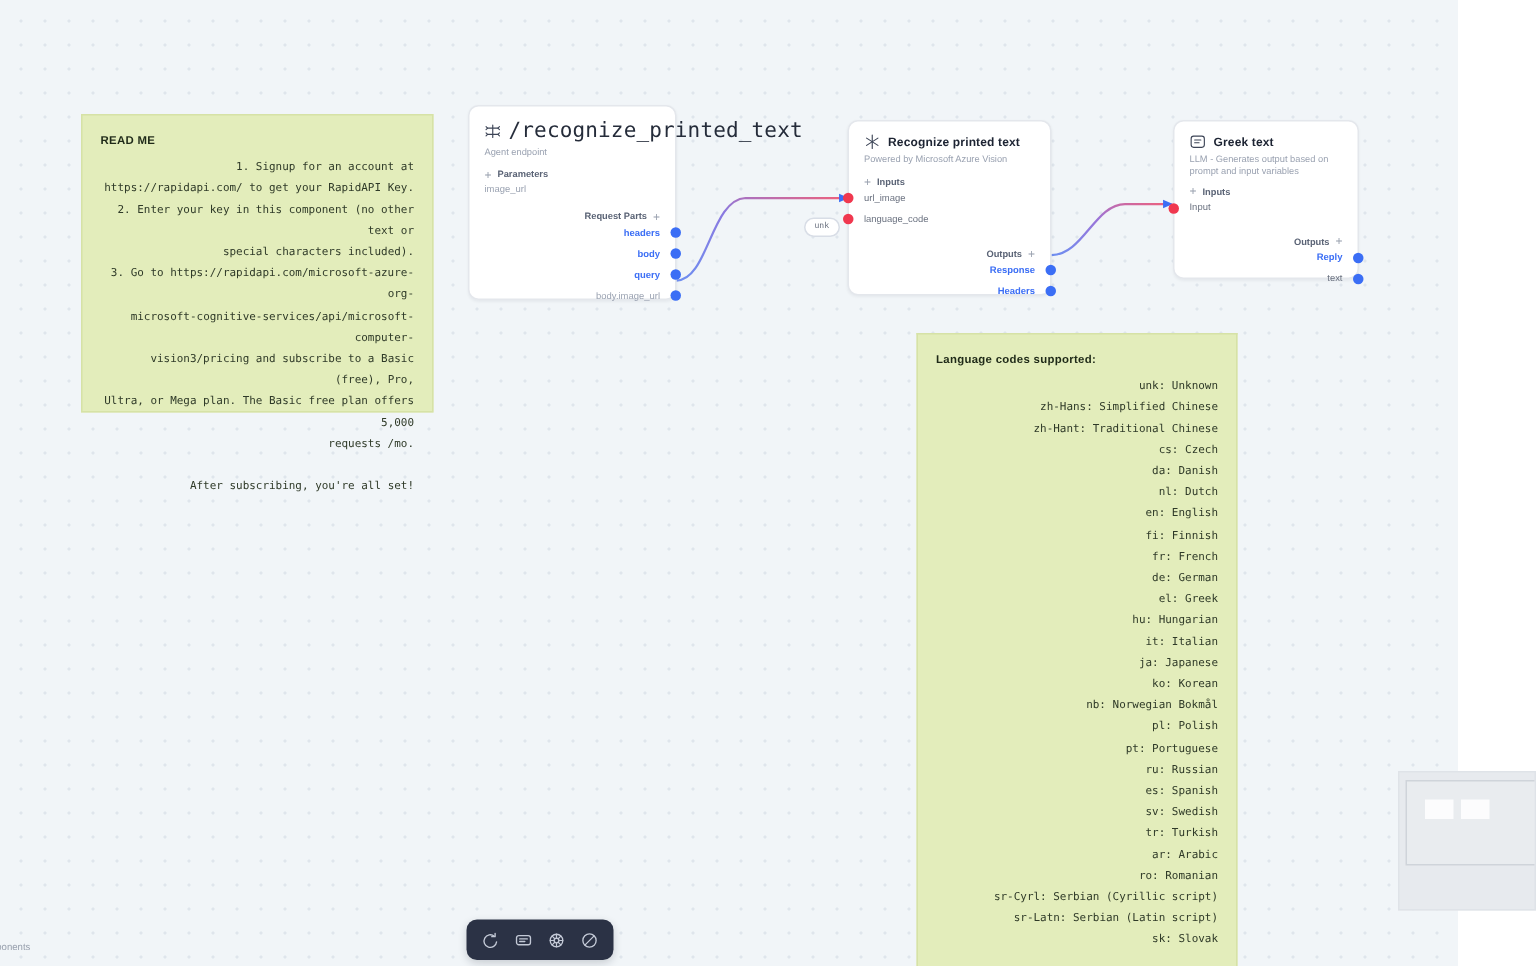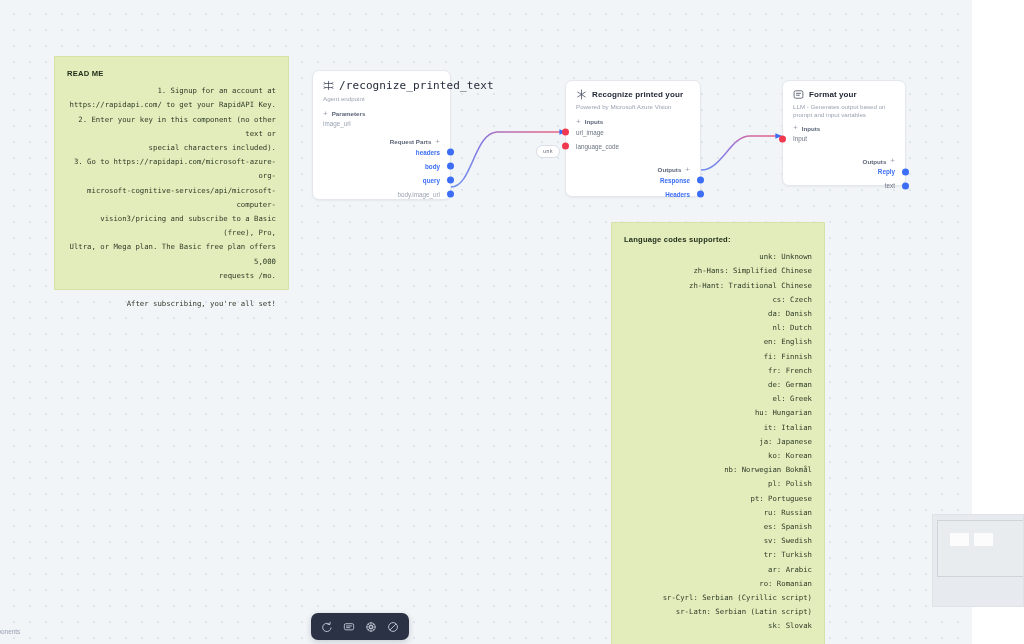--- a/index.html
+++ b/index.html
@@ -46,21 +46,21 @@
   }
   .note .note-title {
     font-family: "Liberation Sans", sans-serif;
     font-weight: bold;
     font-size: 7.6px;
     color: #1f2a18;
     display: block;
     margin-bottom: 3px;
     letter-spacing: .2px;
   }
-  #note-readme { left: 54px; top: 56px; width: 235px; height: 234px; }
+  #note-readme { left: 54px; top: 76px; width: 235px; height: 199px; }
   #note-langs  { left: 563px; top: 222px; width: 214px; height: 422px; border-bottom: none; margin-left: 48px; }
   .note .line { display: block; text-align: right; }
 
   
   .node {
     position: absolute;
     background: #ffffff;
     border: 1px solid #e4e7ec;
     border-radius: 7px;
     box-sizing: border-box;
@@ -77,21 +77,21 @@
   }
   .node-title {
     font-size: 8px;
     font-weight: bold;
     color: #1d2433;
     letter-spacing: .1px;
   }
   .node-title.mono {
     font-family: "DejaVu Sans Mono", monospace;
     font-weight: normal;
-    font-size: 11px;
+    font-size: 14px;
     color: #252c3a;
     text-align: right;
   }
   .node-sub {
     padding: 3px 10px 0 10px;
     font-size: 6.2px;
     line-height: 8.4px;
     color: #9aa2b1;
   }
   .section-row {
@@ -278,21 +278,21 @@
       <div class="node-head">
         <span class="node-ico">
           <svg width="11" height="11" viewBox="0 0 16 16">
             <g stroke="#3c4456" stroke-width="1.1" fill="none" stroke-linecap="round">
               <path d="M8 1.5 L8 14.5"></path>
               <path d="M2.5 4.5 L13.5 11.5"></path>
               <path d="M13.5 4.5 L2.5 11.5"></path>
             </g>
           </svg>
         </span>
-        <span class="node-title">Recognize printed your</span>
+        <span class="node-title">Recognize printed text</span>
       </div>
       <div class="node-sub">Powered by Microsoft Azure Vision</div>
 
       <div class="section-row">
         <span class="plus">+</span>
         <span>Inputs</span>
       </div>
       <div class="port-row">
         <span class="dot in"></span>
         <span class="port-label plain">url_image</span>
@@ -321,21 +321,21 @@
     </div>
 
     <div class="node" id="node-format" style="left:782px; top:80px; width:124px; height:106px;">
       <div class="node-head">
         <span class="node-ico">
           <svg width="11" height="11" viewBox="0 0 16 16">
             <rect x="1.6" y="2.6" width="12.8" height="10.8" rx="2.4" fill="none" stroke="#3c4456" stroke-width="1.1"></rect>
             <path d="M5 6.3 L11 6.3 M5 9 L9.3 9" stroke="#3c4456" stroke-width="1.1" stroke-linecap="round"></path>
           </svg>
         </span>
-        <span class="node-title">Format your</span>
+        <span class="node-title">Greek text</span>
       </div>
       <div class="node-sub">LLM - Generates output based on prompt and input variables</div>
 
       <div class="section-row" style="padding-top:5px;">
         <span class="plus">+</span>
         <span>Inputs</span>
       </div>
       <div class="port-row">
         <span class="dot in"></span>
         <span class="port-label plain">Input</span>

